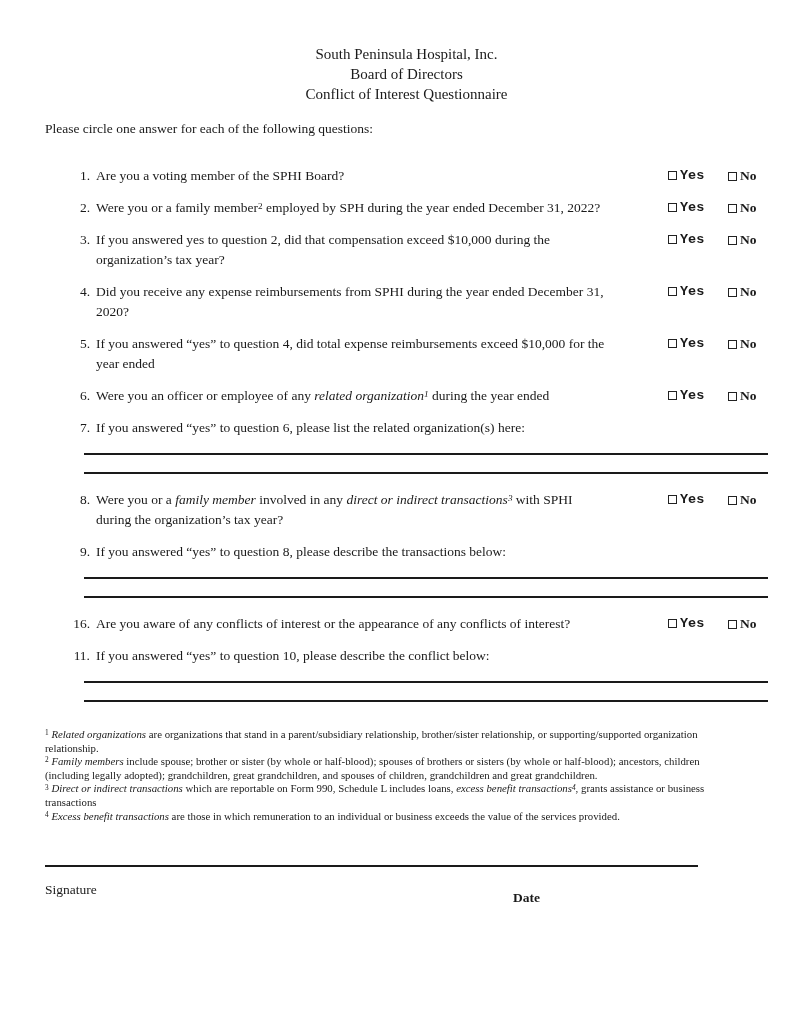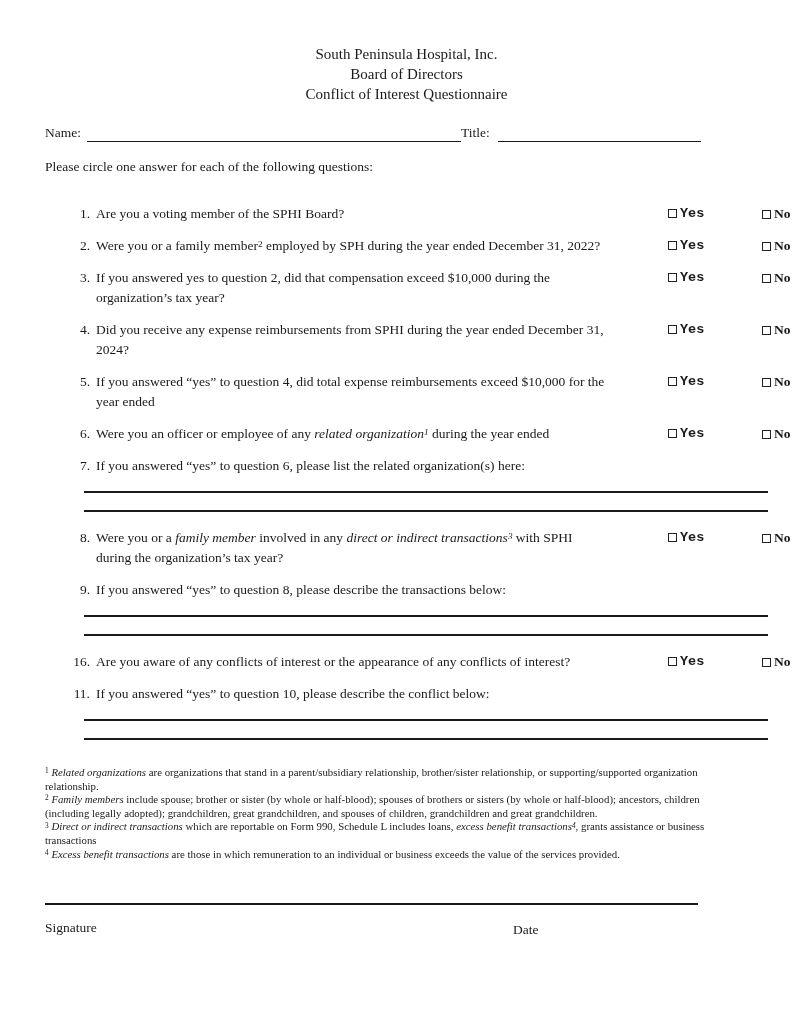--- a/index.html
+++ b/index.html
@@ -21,54 +21,48 @@
 
   .instruction { margin-top:15px; font-size:13.5px; line-height:20px; }
 
   .questions { margin-top:27px; font-size:13.5px; }
   .q-row { position:relative; display:flex; line-height:20px; margin-bottom:12px; }
   .q-row.has-lines { margin-bottom:0; }
   .q-num { flex:0 0 45px; width:45px; text-align:right; }
   .q-text { margin-left:6px; width:560px; }
   .ans { position:absolute; top:0; font-weight:bold; white-space:nowrap; }
   .ans-yes { left:623px;font-family:Liberation Mono, monospace; }
-  .ans-no  { left:717px; }
+  .ans-no  { left:683px; }
   .cb { display:inline-block; width:9px; height:9px; border:1.3px solid #222; margin-right:3px; transform:translateY(1px); }
 
   .answer-line { border-bottom:2px solid #1a1a1a; height:17px; margin-left:39px; }
   .answer-line.second { height:19px; }
   .answer-line.last { margin-bottom:16px; }
 
   .i { font-style:italic; }
   .sup { font-size:0.68em; line-height:0; position:relative; top:-0.38em; }
 
   .footnotes { margin-top:26px; font-size:10.8px; line-height:13.6px; }
 
   .sig-block { margin-top:42px; width:653px; }
   .sig-line { border-bottom:2px solid #1a1a1a; height:0; }
   .sig-labels { position:relative; font-size:13.5px; line-height:18px; margin-top:14px; }
-  .date-label { position:absolute; left:468px; top:2px; }
+  .date-label { position:absolute; left:468px; top:8px;font-weight:bold; }
 </style>
 </head>
 <body>
 
 <div class="page">
 
   <div class="header">
     <div>South Peninsula Hospital, Inc.</div>
     <div>Board of Directors</div>
     <div>Conflict of Interest Questionnaire</div>
   </div>
 
-  <div class="name-row">
-    <span>Name:</span>
-    <span class="fill-line name-line"></span>
-    <span>Title:</span>
-    <span class="fill-line title-line"></span>
-  </div>
 
   <div class="instruction">Please circle one answer for each of the following questions:</div>
 
   <div class="questions" id="questions">
       <div class="q-row">
         <span class="q-num">1.</span>
         <span class="q-text"><span>Are you a voting member of the SPHI Board?</span></span>
         <span class="ans ans-yes"><span class="cb"></span><span>Yes</span></span>
         <span class="ans ans-no"><span class="cb"></span><span>No</span></span>
       </div>
@@ -79,21 +73,21 @@
         <span class="ans ans-no"><span class="cb"></span><span>No</span></span>
       </div>
       <div class="q-row">
         <span class="q-num">3.</span>
         <span class="q-text"><span>If you answered yes to question 2, did that compensation exceed $10,000 during the</span><br><span>organization’s tax year?</span></span>
         <span class="ans ans-yes"><span class="cb"></span><span>Yes</span></span>
         <span class="ans ans-no"><span class="cb"></span><span>No</span></span>
       </div>
       <div class="q-row">
         <span class="q-num">4.</span>
-        <span class="q-text"><span>Did you receive any expense reimbursements from SPHI during the year ended December 31,</span><br><span>2024?</span></span>
+        <span class="q-text"><span>Did you receive any expense reimbursements from SPHI during the year ended December 31,</span><br><span>2020?</span></span>
         <span class="ans ans-yes"><span class="cb"></span><span>Yes</span></span>
         <span class="ans ans-no"><span class="cb"></span><span>No</span></span>
       </div>
       <div class="q-row">
         <span class="q-num">5.</span>
         <span class="q-text"><span>If you answered “yes” to question 4, did total expense reimbursements exceed $10,000 for the</span><br><span>year ended</span></span>
         <span class="ans ans-yes"><span class="cb"></span><span>Yes</span></span>
         <span class="ans ans-no"><span class="cb"></span><span>No</span></span>
       </div>
       <div class="q-row">

